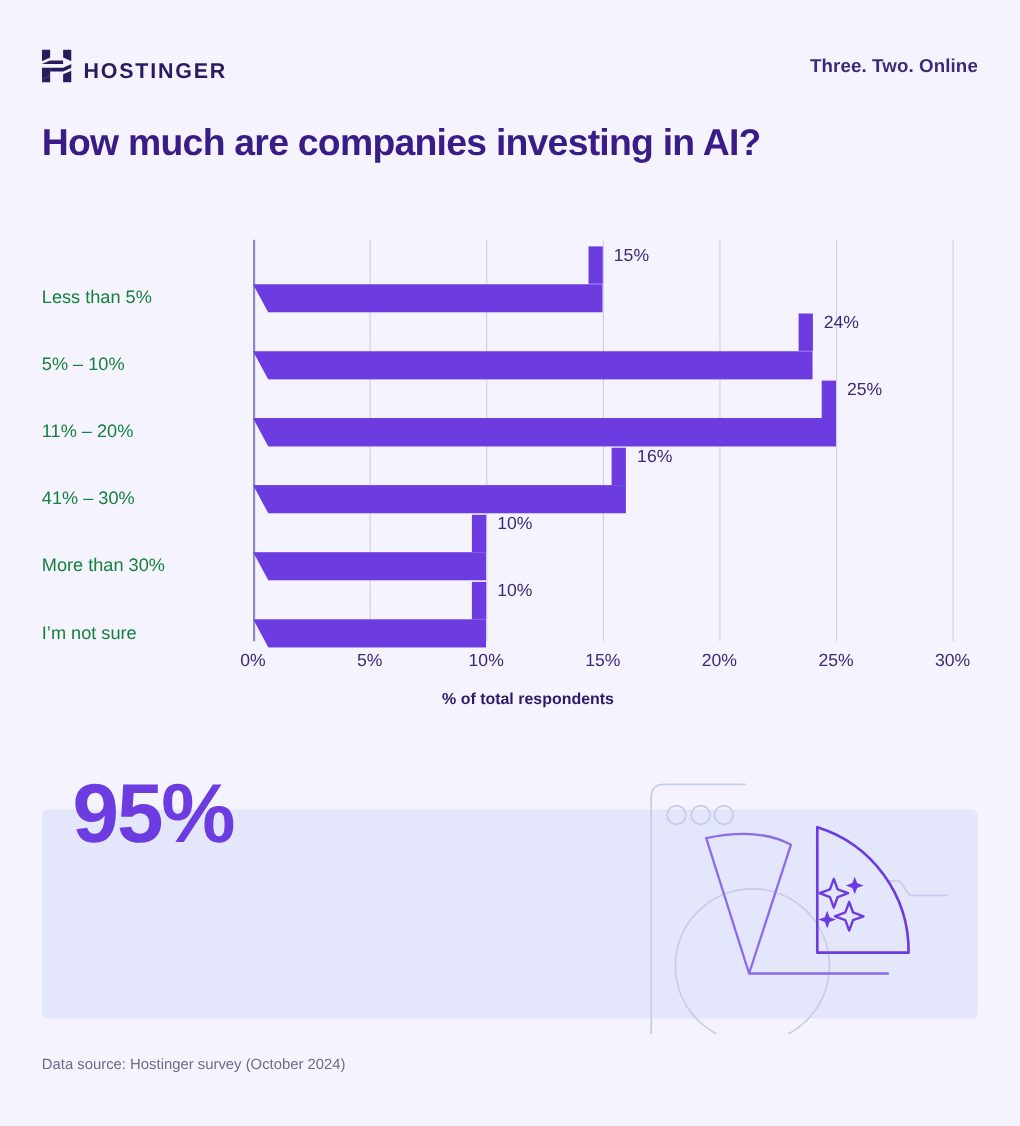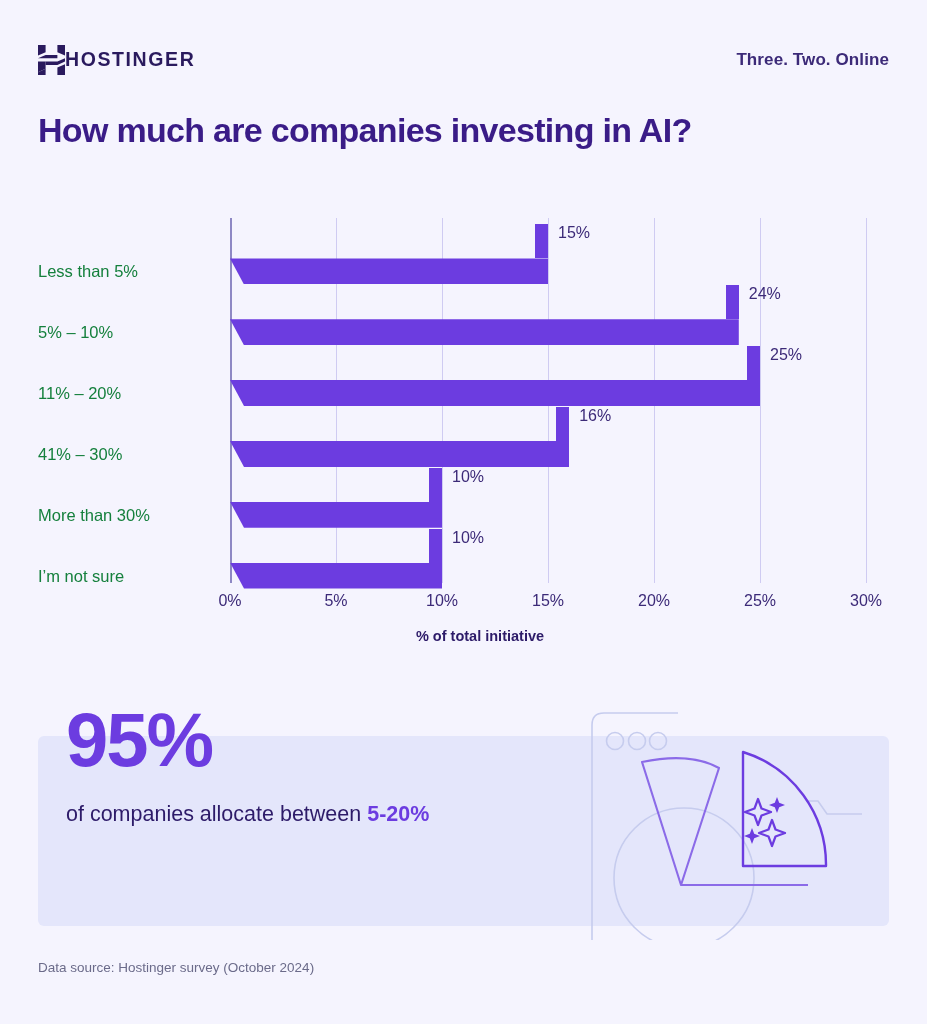--- a/index.html
+++ b/index.html
@@ -10,21 +10,21 @@
     color:#2D1B69;
     position:relative;
     overflow:hidden;
   }
 
   
   .header {
     position:absolute; top:40px; left:38px; right:38px; height:40px;
     display:flex; align-items:center; justify-content:space-between;
   }
-  .brand { display:flex; align-items:center; }
+  .brand { display:flex; align-items:flex-end; gap:11px; }
   .logo-mark { width:27px; height:30px; display:block; }
   .brand-name {
     font-size:19.5px; font-weight:700; letter-spacing:1.6px;
     color:#2A1A5E; line-height:1;
   }
   .tagline {
     font-size:17px; font-weight:700; color:#3C2A78; letter-spacing:.1px;
   }
 
   
@@ -164,27 +164,26 @@
     </div>
   <div id="ticks">
       <div class="tick-label" style="left: 230px;">0%</div>
       <div class="tick-label" style="left: 336px;">5%</div>
       <div class="tick-label" style="left: 442px;">10%</div>
       <div class="tick-label" style="left: 548px;">15%</div>
       <div class="tick-label" style="left: 654px;">20%</div>
       <div class="tick-label" style="left: 760px;">25%</div>
       <div class="tick-label" style="left: 866px;">30%</div>
     </div>
-  <div class="axis-caption">% of total initiative</div>
+  <div class="axis-caption">% of total respondents</div>
 </div>
 
 <div class="callout-card"></div>
 <div class="big-stat">95%</div>
 <div class="callout-text">
-  <div><span>of companies allocate between </span><span class="hl">5-20%</span></div>
 </div>
 
 <div class="illus">
   <svg viewBox="0 0 320 240" xmlns="http://www.w3.org/2000/svg" width="320" height="240">
 
     <path d="M12 240 L12 25 Q12 13 24 13 L98 13" fill="none" stroke="#C6CCEE" stroke-width="1.6"></path>
     <circle cx="35" cy="41" r="8.5" fill="none" stroke="#C6CCEE" stroke-width="1.6"></circle>
     <circle cx="57" cy="41" r="8.5" fill="none" stroke="#C6CCEE" stroke-width="1.6"></circle>
     <circle cx="78" cy="41" r="8.5" fill="none" stroke="#C6CCEE" stroke-width="1.6"></circle>
 

